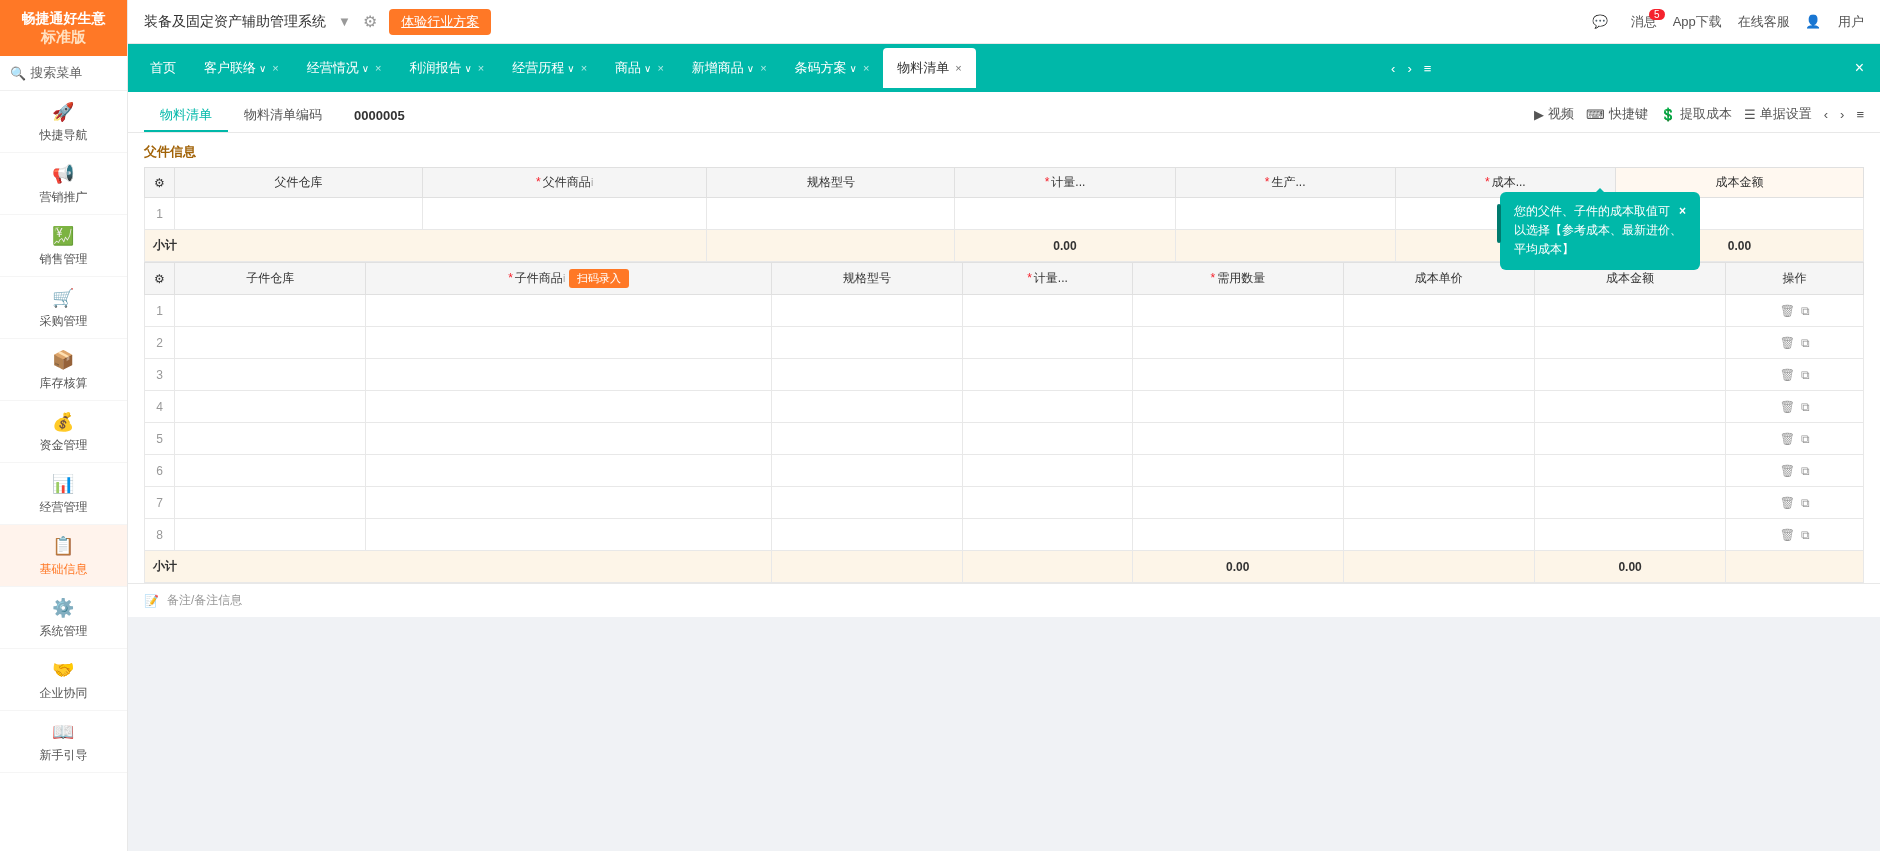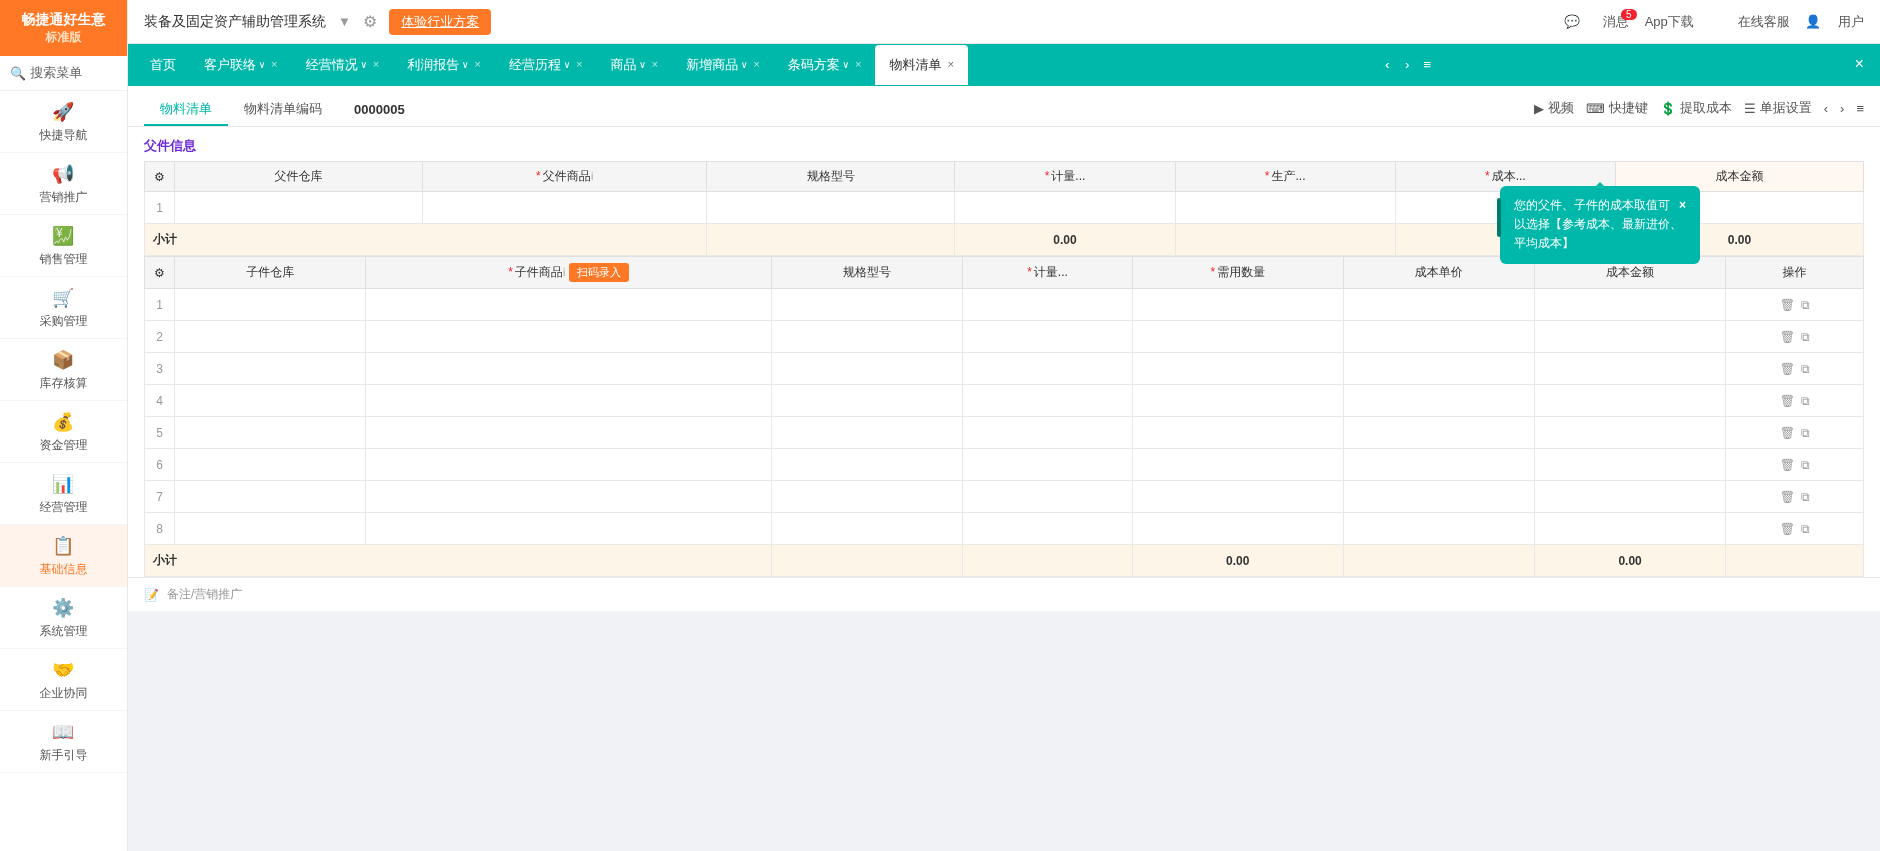--- a/index.html
+++ b/index.html
@@ -21,21 +21,21 @@
       width: 100%;
       height: 56px;
       display: flex;
       align-items: center;
       justify-content: center;
       flex-direction: column;
       color: #fff;
       font-size: 14px;
       font-weight: bold;
     }
-    .sidebar-logo .sub { font-size: 12px; color: #ffe0c0; }
+    .sidebar-logo .sub { font-size: 15px; color: #ffe0c0; }
     .sidebar-search {
       width: 100%;
       padding: 8px 10px;
       display: flex;
       align-items: center;
       gap: 4px;
       color: #666;
       cursor: pointer;
       border-bottom: 1px solid #f0f0f0;
     }
@@ -55,25 +55,24 @@
     .sidebar-item .icon { font-size: 18px; }
 
     
     .main { flex: 1; display: flex; flex-direction: column; overflow: hidden; }
 
     
     .top-nav {
       background: #00b8a9;
       display: flex;
       align-items: center;
-      height: 42px;
+      height: 48px;
       padding: 0 8px;
       gap: 0;
       flex-shrink: 0;
-      font-family: Liberation Mono, monospace;
     }
     .top-bar {
       background: #fff;
       display: flex;
       align-items: center;
       justify-content: space-between;
       padding: 12px 16px;
       height: 44px;
       border-bottom: 1px solid #e8e8e8;
       flex-shrink: 0;
@@ -136,21 +135,21 @@
       color: #555;
       font-size: 13px;
       padding-bottom: 4px;
     }
     .toolbar-btn { display: flex; align-items: center; gap: 4px; cursor: pointer; color: #555; }
 
     
     .section-title {
       font-size: 13px;
       font-weight: bold;
-      color: #6d28d9;
+      color: #a16207;
       padding: 10px 16px 6px;
       background: #fff;
     }
 
     
     .table-wrap { padding: 0 16px; background: #fff; }
     table {
       width: 100%;
       border-collapse: collapse;
       font-size: 12px;
@@ -319,21 +318,21 @@
       <span style="color:#999;cursor:pointer;font-size:16px;">⚙</span>
       <button class="trial-btn">体验行业方案</button>
     </div>
     <div class="top-bar-right">
       <div class="relative">
         <span style="cursor:pointer;">💬</span>
         <span class="badge">5</span>
         <span style="cursor:pointer; margin-left:18px;">消息</span>
       </div>
       <span style="cursor:pointer;">App下载</span>
-      <span style="cursor:pointer;margin-left:28px;">在线客服</span>
+      <span style="cursor:pointer;">在线客服</span>
       <span style="cursor:pointer;">👤</span>
       <span style="cursor:pointer;">用户</span>
     </div>
   </div>
 
   <div class="top-nav">
     <div class="nav-tab">
         <span>首页</span>
       </div>
     <div class="nav-tab">
@@ -620,18 +619,18 @@
               <td></td>
               <td>0.00</td>
               <td></td>
             </tr>
           </tbody>
         </table>
       </div>
 
       <div class="bottom-bar">
         <span>📝</span>
-        <span>备注/营销推广</span>
+        <span>备注/备注信息</span>
       </div>
 
     </div>
   </div>
 </div>
 
 </body></html>

